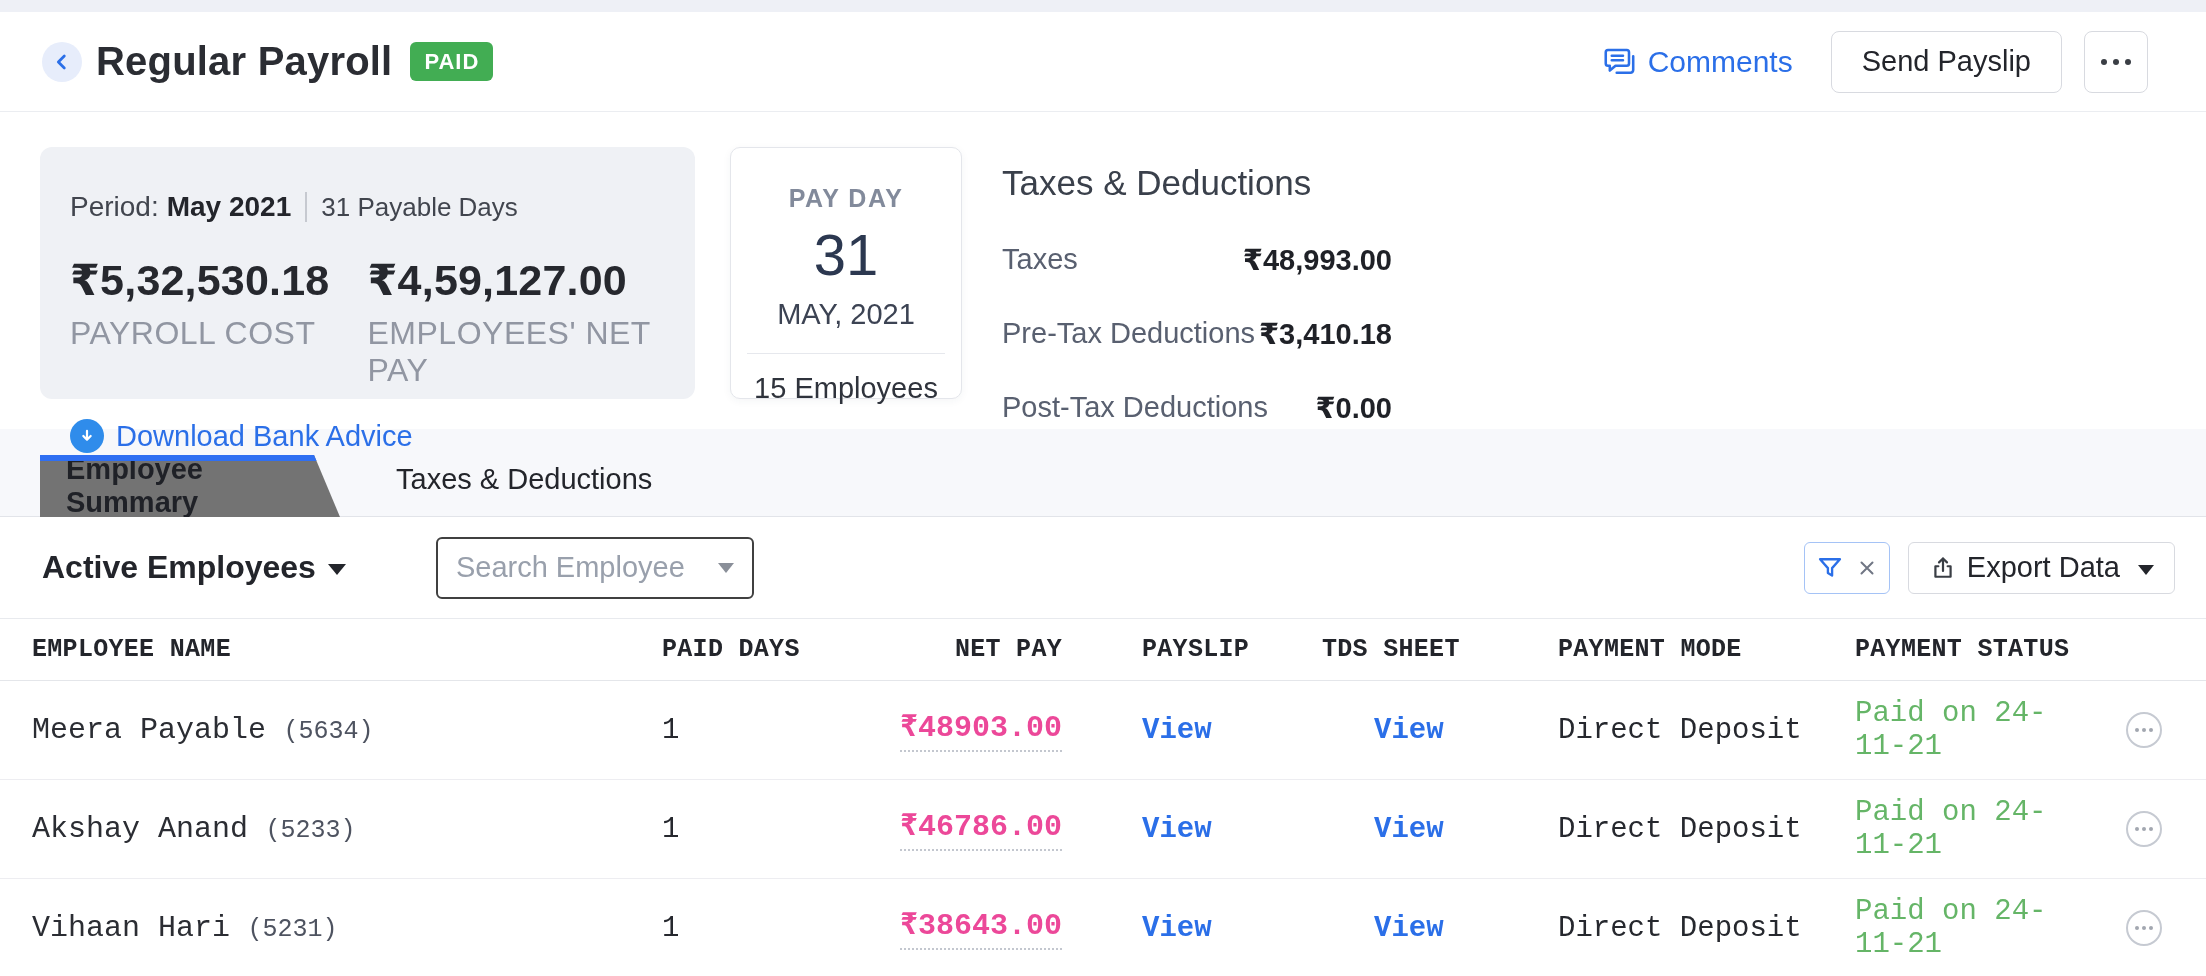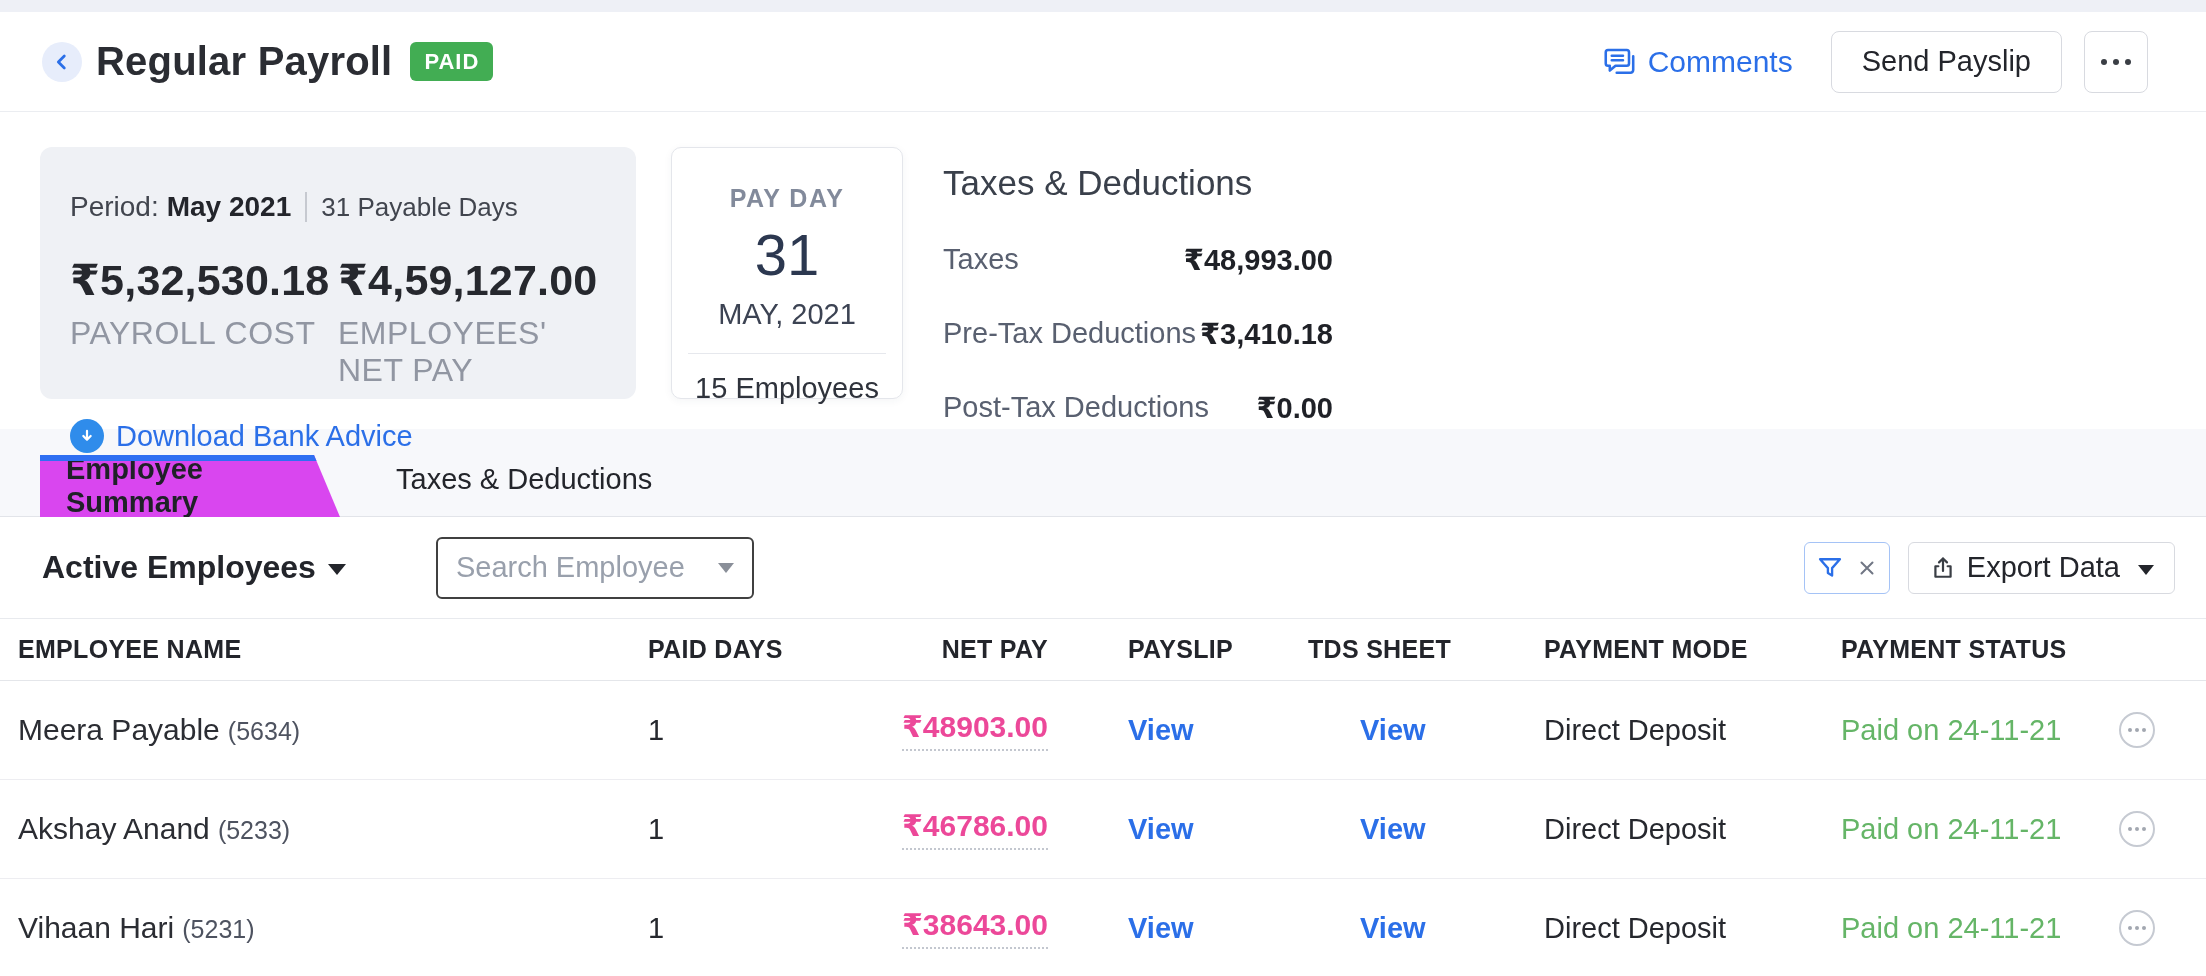--- a/index.html
+++ b/index.html
@@ -20,21 +20,21 @@
   .comments-link { display:flex; align-items:center; gap:10px; color:#2b6fe8;
     font-size:30px; cursor:pointer; }
   .btn { background:#fff; border:1px solid #d8dae0; border-radius:8px; font-size:29px;
     color:#23252b; display:flex; align-items:center; justify-content:center; cursor:pointer; }
   .send-payslip { height:62px; padding:0 30px; margin-left:38px; }
   .more-btn { height:62px; width:64px; margin-left:22px; gap:6px; }
   .more-btn i { width:6px; height:6px; border-radius:50%; background:#3a3e45; display:block; }
 
   
   .summary { display:flex; padding:35px 40px 0 40px; height:317px; }
-  .period-card { width:596px; height:252px; background:#eff1f5; border-radius:12px; padding:44px 30px 0; }
+  .period-card { width:655px; height:252px; background:#eff1f5; border-radius:12px; padding:44px 30px 0; }
   .period-line { font-size:28px; color:#41454e; display:flex; align-items:center; }
   .period-line .val { font-weight:bold; color:#23252b; margin-left:8px; }
   .period-line .vbar { width:2px; height:30px; background:#c6c9d0; margin:0 14px; }
   .period-line .days { font-size:26px; }
   .amounts { display:flex; margin-top:32px; }
   .amount-block { width:318px; }
   .amount { font-size:43px; font-weight:bold; color:#26282e; letter-spacing:.2px; }
   .amount-label { margin-top:10px; font-size:32px; color:#9196a2; letter-spacing:.5px; }
   .bank-advice { display:flex; align-items:center; gap:12px; margin-top:30px;
     color:#2b6fe8; font-size:29px; cursor:pointer; }
@@ -52,21 +52,21 @@
 
   .taxes { margin-left:40px; width:390px; padding-top:16px; }
   .taxes-title { font-size:35px; color:#3a404b; }
   .tax-row { display:flex; justify-content:space-between; margin-top:40px; }
   .tax-row .lbl { font-size:29px; color:#596070; }
   .tax-row .val { font-size:29px; font-weight:bold; color:#1f2127; }
 
   
   .tab-strip { height:88px; background:#f7f8fb; border-bottom:1px solid #e2e4e9;
     display:flex; align-items:flex-end; padding-left:40px; }
-  .tab-active { position:relative; height:62px; width:300px; background:#d946ef;
+  .tab-active { position:relative; height:62px; width:300px; background:#737373;
     clip-path:polygon(0 0, calc(100% - 26px) 0, 100% 100%, 0 100%);
     display:flex; align-items:center; padding-left:26px; font-size:29px; font-weight:bold;
     color:#1f2127; margin-bottom:-1px; z-index:2; cursor:pointer; }
   .tab-active::before { content:""; position:absolute; top:0; left:0; right:0; height:6px; background:#2f6ff2; }
   .tab-inactive { font-size:29px; color:#23252b; margin-left:56px; padding-bottom:20px; cursor:pointer; }
 
   
   .filter-row { height:102px; display:flex; align-items:center;
     padding:0 31px 0 42px; border-bottom:1px solid #e8eaee; }
   .emp-filter { display:flex; align-items:center; font-size:32px; font-weight:bold;
@@ -78,21 +78,21 @@
   .search-select .ph { font-size:29px; color:#99a0ac; flex:1; }
   .caret-gray { border-left:8px solid transparent; border-right:8px solid transparent;
     border-top:10px solid #8a8f99; width:0; height:0; }
   .filter-btn { height:52px; width:86px; border:1px solid #a5c3f6; border-radius:6px;
     display:flex; align-items:center; justify-content:center; gap:12px; background:#fff; cursor:pointer; }
   .export-btn { height:52px; margin-left:18px; padding:0 20px; gap:10px; border-radius:6px; }
   .export-btn .caret { border-top-width:10px; border-left-width:8px; border-right-width:8px; margin-left:8px; }
 
   
   .grid { display:grid; grid-template-columns:630px 180px 220px 260px 236px 297px 227px 1fr;
-    align-items:center; padding-left:18px; }
+    align-items:center; padding-left:32px;font-family:Liberation Mono, monospace; }
   .thead { height:62px; border-bottom:1px solid #e4e6ea; }
   .th { font-size:25px; font-weight:bold; color:#23252b; letter-spacing:.3px; }
   .th.right, .td.right { text-align:right; }
   .th.ind, .td.ind { padding-left:80px; }
   .th.ind2, .td.ind2 { padding-left:52px; }
   .trow { height:99px; border-bottom:1px solid #ededf1; }
   .emp-name { font-size:30px; color:#2b2d33; }
   .emp-id { font-size:25px; color:#4e5360; }
   .td { font-size:29px; color:#26282e; }
   .netpay { display:inline-block; font-size:30px; font-weight:bold; color:#ec4899;

